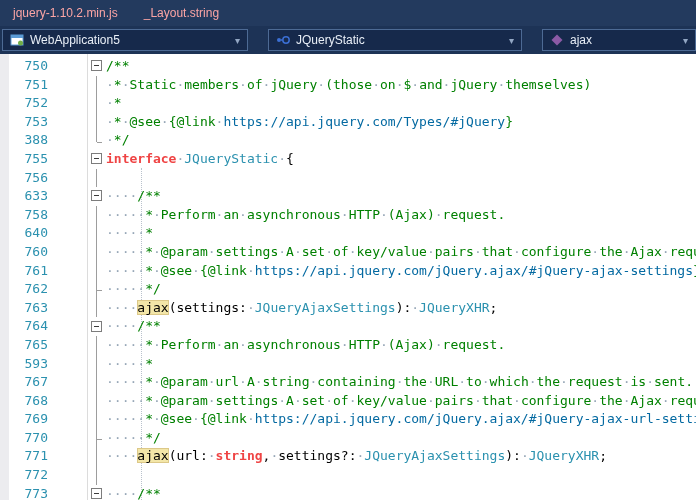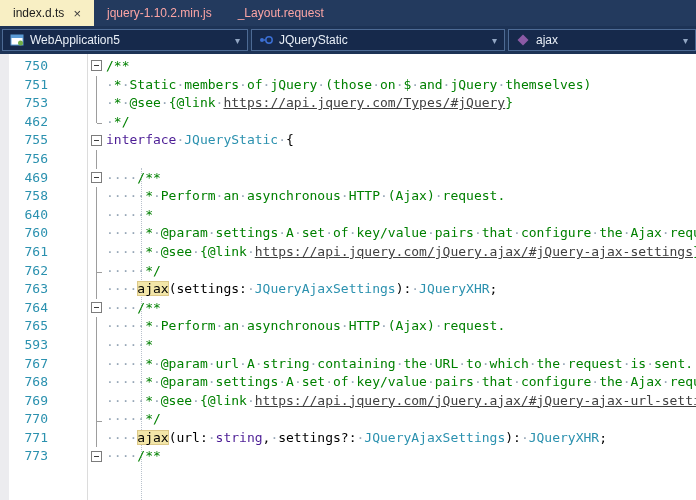--- a/index.html
+++ b/index.html
@@ -11,21 +11,21 @@
   .tabbar { position:absolute; top:0; left:0; right:0; height:26px;
             background:#233a5e; display:flex; align-items:stretch; }
   .tab { display:flex; align-items:center; padding:0 13px; font-size:12px;
          color:#fca5a5; cursor:default; white-space:nowrap; }
   .tab.active { background:#f8efc4; color:#1c1c1c; }
   .tab .close { margin-left:9px; font-size:13px; line-height:1; color:#3a3a3a; }
 
   
   .navbar { position:absolute; top:26px; left:0; right:0; height:28px;
             background:#1d3356; display:flex; align-items:center;
-            padding-left:2px; gap:3px; }
+            padding-left:2px; gap:20px; }
   .dd { height:22px; border:1px solid #4d6a94; background:#16294b;
         display:flex; align-items:center; padding:0 7px; font-size:12px;
         color:#e9eff7; white-space:nowrap; }
   .dd1 { width:246px; } .dd2 { width:254px; } .dd3 { flex:1; }
   .dd .ico { display:inline-flex; width:14px; height:14px; margin-right:6px; flex:none; }
   .dd .chev { margin-left:auto; color:#93a7c4; font-size:10px; padding-left:6px; }
 
   
   .editor { position:absolute; top:54px; left:0; right:0; bottom:0; background:#ffffff; }
   .glyphmargin { position:absolute; left:0; top:0; bottom:0; width:9px; background:#ececef; }
@@ -48,42 +48,38 @@
   .fold.end::after, .fold.endtop::after {
       content:""; position:absolute; left:9px; top:55%; width:5px; border-top:1px solid #9d9d9d; }
   .fold.box::before {
       content:""; position:absolute; left:3px; top:50%; margin-top:-6px;
       width:9px; height:9px; background:#fff; border:1px solid #7c7c7c; }
   .fold.box::after {
       content:""; position:absolute; left:6px; top:50%; margin-top:-1px; width:5px; border-top:1px solid #3c3c3c; }
 
   
   .tk.cm { color:#008000; }
-  .tk.kw { color:#4c1d95; }
+  .tk.kw { color:#ef4444;font-weight:bold; }
   .tk.ty { color:#2b91af; }
   .tk.pl { color:#000000; }
-  .tk.ln { color:#404040; text-decoration:underline; }
+  .tk.ln { color:#0369a1; }
   .tk.hl { color:#000; background:#f3e6a8; box-shadow:inset 0 0 0 1px #dcc888; }
   .ws    { color:#97a7b7; }
 </style>
 </head>
 <body>
 
 <div class="window">
 
   <div class="tabbar">
-      <div class="tab active">
-        <span>index.d.ts</span>
-        <span class="close">×</span>
-      </div>
       <div class="tab">
         <span>jquery-1.10.2.min.js</span>
       </div>
       <div class="tab">
-        <span>_Layout.request</span>
+        <span>_Layout.string</span>
       </div>
     </div>
 
   <div class="navbar">
     <div class="dd dd1">
       <span class="ico">
         <svg width="14" height="14" viewBox="0 0 14 14">
           <rect x="1" y="2" width="12" height="10" fill="#ffffff" stroke="#5b9bd5"></rect>
           <rect x="1" y="2" width="12" height="3" fill="#5b9bd5"></rect>
           <circle cx="10.5" cy="10" r="2.5" fill="#70ad47"></circle>
@@ -116,36 +112,38 @@
     </div>
   </div>
 
   <div class="editor">
     <div class="glyphmargin"></div>
     <div class="marginsep"></div>
     <div class="indentguide"></div>
     <div class="lines">
         <div class="line"><span class="gm"></span><span class="num">750</span><span class="selm"></span><span class="fold box"></span><span class="code"><span class="tk cm">/**</span></span></div>
         <div class="line"><span class="gm"></span><span class="num">751</span><span class="selm"></span><span class="fold line"></span><span class="code"><span class="tk cm"><span class="ws">·</span>*<span class="ws">·</span>Static<span class="ws">·</span>members<span class="ws">·</span>of<span class="ws">·</span>jQuery<span class="ws">·</span>(those<span class="ws">·</span>on<span class="ws">·</span>$<span class="ws">·</span>and<span class="ws">·</span>jQuery<span class="ws">·</span>themselves)</span></span></div>
+        <div class="line"><span class="gm"></span><span class="num">752</span><span class="selm"></span><span class="fold line"></span><span class="code"><span class="tk cm"><span class="ws">·</span>*</span></span></div>
         <div class="line"><span class="gm"></span><span class="num">753</span><span class="selm"></span><span class="fold line"></span><span class="code"><span class="tk cm"><span class="ws">·</span>*<span class="ws">·</span>@see<span class="ws">·</span>{@link<span class="ws">·</span></span><span class="tk ln">https://api.jquery.com/Types/#jQuery</span><span class="tk cm">}</span></span></div>
-        <div class="line"><span class="gm"></span><span class="num">462</span><span class="selm"></span><span class="fold endtop"></span><span class="code"><span class="tk cm"><span class="ws">·</span>*/</span></span></div>
+        <div class="line"><span class="gm"></span><span class="num">388</span><span class="selm"></span><span class="fold endtop"></span><span class="code"><span class="tk cm"><span class="ws">·</span>*/</span></span></div>
         <div class="line"><span class="gm"></span><span class="num">755</span><span class="selm"></span><span class="fold box"></span><span class="code"><span class="tk kw">interface</span><span class="tk pl"><span class="ws">·</span></span><span class="tk ty">JQueryStatic</span><span class="tk pl"><span class="ws">·</span>{</span></span></div>
         <div class="line"><span class="gm"></span><span class="num">756</span><span class="selm"></span><span class="fold line"></span><span class="code"></span></div>
-        <div class="line"><span class="gm"></span><span class="num">469</span><span class="selm"></span><span class="fold box"></span><span class="code"><span class="tk pl"><span class="ws">·</span><span class="ws">·</span><span class="ws">·</span><span class="ws">·</span></span><span class="tk cm">/**</span></span></div>
+        <div class="line"><span class="gm"></span><span class="num">633</span><span class="selm"></span><span class="fold box"></span><span class="code"><span class="tk pl"><span class="ws">·</span><span class="ws">·</span><span class="ws">·</span><span class="ws">·</span></span><span class="tk cm">/**</span></span></div>
         <div class="line"><span class="gm"></span><span class="num">758</span><span class="selm"></span><span class="fold line"></span><span class="code"><span class="tk cm"><span class="ws">·</span><span class="ws">·</span><span class="ws">·</span><span class="ws">·</span><span class="ws">·</span>*<span class="ws">·</span>Perform<span class="ws">·</span>an<span class="ws">·</span>asynchronous<span class="ws">·</span>HTTP<span class="ws">·</span>(Ajax)<span class="ws">·</span>request.</span></span></div>
         <div class="line"><span class="gm"></span><span class="num">640</span><span class="selm"></span><span class="fold line"></span><span class="code"><span class="tk cm"><span class="ws">·</span><span class="ws">·</span><span class="ws">·</span><span class="ws">·</span><span class="ws">·</span>*</span></span></div>
         <div class="line"><span class="gm"></span><span class="num">760</span><span class="selm"></span><span class="fold line"></span><span class="code"><span class="tk cm"><span class="ws">·</span><span class="ws">·</span><span class="ws">·</span><span class="ws">·</span><span class="ws">·</span>*<span class="ws">·</span>@param<span class="ws">·</span>settings<span class="ws">·</span>A<span class="ws">·</span>set<span class="ws">·</span>of<span class="ws">·</span>key/value<span class="ws">·</span>pairs<span class="ws">·</span>that<span class="ws">·</span>configure<span class="ws">·</span>the<span class="ws">·</span>Ajax<span class="ws">·</span>request.Allsettingsareoptional.</span></span></div>
         <div class="line"><span class="gm"></span><span class="num">761</span><span class="selm"></span><span class="fold line"></span><span class="code"><span class="tk cm"><span class="ws">·</span><span class="ws">·</span><span class="ws">·</span><span class="ws">·</span><span class="ws">·</span>*<span class="ws">·</span>@see<span class="ws">·</span>{@link<span class="ws">·</span></span><span class="tk ln">https://api.jquery.com/jQuery.ajax/#jQuery-ajax-settings</span><span class="tk cm">}</span></span></div>
         <div class="line"><span class="gm"></span><span class="num">762</span><span class="selm"></span><span class="fold end"></span><span class="code"><span class="tk cm"><span class="ws">·</span><span class="ws">·</span><span class="ws">·</span><span class="ws">·</span><span class="ws">·</span>*/</span></span></div>
         <div class="line"><span class="gm"></span><span class="num">763</span><span class="selm"></span><span class="fold line"></span><span class="code"><span class="tk pl"><span class="ws">·</span><span class="ws">·</span><span class="ws">·</span><span class="ws">·</span></span><span class="tk hl">ajax</span><span class="tk pl">(settings:<span class="ws">·</span></span><span class="tk ty">JQueryAjaxSettings</span><span class="tk pl">):<span class="ws">·</span></span><span class="tk ty">JQueryXHR</span><span class="tk pl">;</span></span></div>
         <div class="line"><span class="gm"></span><span class="num">764</span><span class="selm"></span><span class="fold box"></span><span class="code"><span class="tk pl"><span class="ws">·</span><span class="ws">·</span><span class="ws">·</span><span class="ws">·</span></span><span class="tk cm">/**</span></span></div>
         <div class="line"><span class="gm"></span><span class="num">765</span><span class="selm"></span><span class="fold line"></span><span class="code"><span class="tk cm"><span class="ws">·</span><span class="ws">·</span><span class="ws">·</span><span class="ws">·</span><span class="ws">·</span>*<span class="ws">·</span>Perform<span class="ws">·</span>an<span class="ws">·</span>asynchronous<span class="ws">·</span>HTTP<span class="ws">·</span>(Ajax)<span class="ws">·</span>request.</span></span></div>
         <div class="line"><span class="gm"></span><span class="num">593</span><span class="selm"></span><span class="fold line"></span><span class="code"><span class="tk cm"><span class="ws">·</span><span class="ws">·</span><span class="ws">·</span><span class="ws">·</span><span class="ws">·</span>*</span></span></div>
         <div class="line"><span class="gm"></span><span class="num">767</span><span class="selm"></span><span class="fold line"></span><span class="code"><span class="tk cm"><span class="ws">·</span><span class="ws">·</span><span class="ws">·</span><span class="ws">·</span><span class="ws">·</span>*<span class="ws">·</span>@param<span class="ws">·</span>url<span class="ws">·</span>A<span class="ws">·</span>string<span class="ws">·</span>containing<span class="ws">·</span>the<span class="ws">·</span>URL<span class="ws">·</span>to<span class="ws">·</span>which<span class="ws">·</span>the<span class="ws">·</span>request<span class="ws">·</span>is<span class="ws">·</span>sent.</span></span></div>
         <div class="line"><span class="gm"></span><span class="num">768</span><span class="selm"></span><span class="fold line"></span><span class="code"><span class="tk cm"><span class="ws">·</span><span class="ws">·</span><span class="ws">·</span><span class="ws">·</span><span class="ws">·</span>*<span class="ws">·</span>@param<span class="ws">·</span>settings<span class="ws">·</span>A<span class="ws">·</span>set<span class="ws">·</span>of<span class="ws">·</span>key/value<span class="ws">·</span>pairs<span class="ws">·</span>that<span class="ws">·</span>configure<span class="ws">·</span>the<span class="ws">·</span>Ajax<span class="ws">·</span>request.Allsettingsareoptional.</span></span></div>
         <div class="line"><span class="gm"></span><span class="num">769</span><span class="selm"></span><span class="fold line"></span><span class="code"><span class="tk cm"><span class="ws">·</span><span class="ws">·</span><span class="ws">·</span><span class="ws">·</span><span class="ws">·</span>*<span class="ws">·</span>@see<span class="ws">·</span>{@link<span class="ws">·</span></span><span class="tk ln">https://api.jquery.com/jQuery.ajax/#jQuery-ajax-url-settings</span></span></div>
         <div class="line"><span class="gm"></span><span class="num">770</span><span class="selm"></span><span class="fold end"></span><span class="code"><span class="tk cm"><span class="ws">·</span><span class="ws">·</span><span class="ws">·</span><span class="ws">·</span><span class="ws">·</span>*/</span></span></div>
         <div class="line"><span class="gm"></span><span class="num">771</span><span class="selm"></span><span class="fold line"></span><span class="code"><span class="tk pl"><span class="ws">·</span><span class="ws">·</span><span class="ws">·</span><span class="ws">·</span></span><span class="tk hl">ajax</span><span class="tk pl">(url:<span class="ws">·</span></span><span class="tk kw">string</span><span class="tk pl">,<span class="ws">·</span>settings?:<span class="ws">·</span></span><span class="tk ty">JQueryAjaxSettings</span><span class="tk pl">):<span class="ws">·</span></span><span class="tk ty">JQueryXHR</span><span class="tk pl">;</span></span></div>
+        <div class="line"><span class="gm"></span><span class="num">772</span><span class="selm"></span><span class="fold line"></span><span class="code"></span></div>
         <div class="line"><span class="gm"></span><span class="num">773</span><span class="selm"></span><span class="fold box"></span><span class="code"><span class="tk pl"><span class="ws">·</span><span class="ws">·</span><span class="ws">·</span><span class="ws">·</span></span><span class="tk cm">/**</span></span></div>
       </div>
   </div>
 
 </div>
 
 </body></html>

